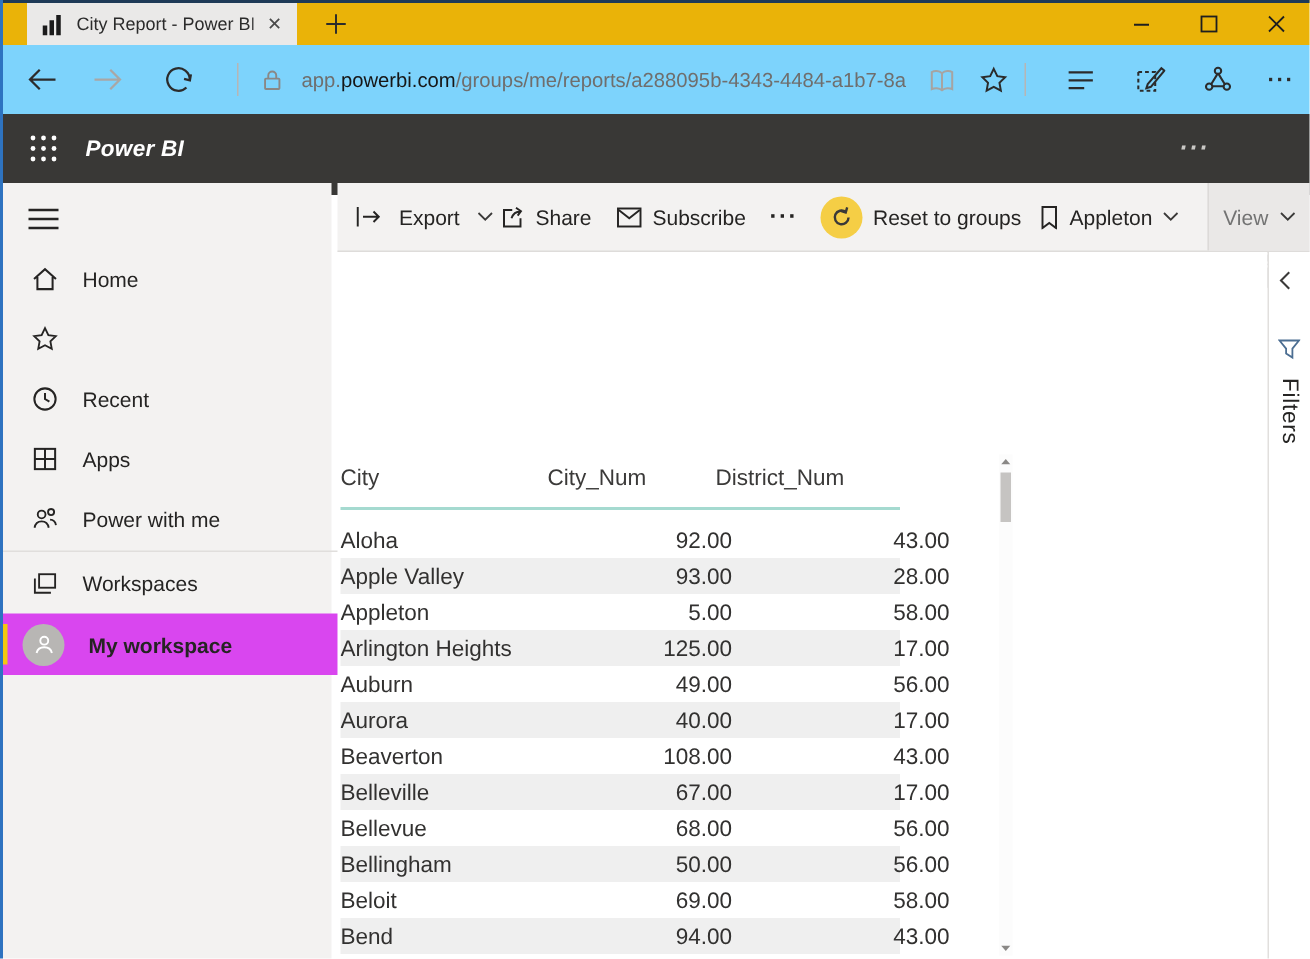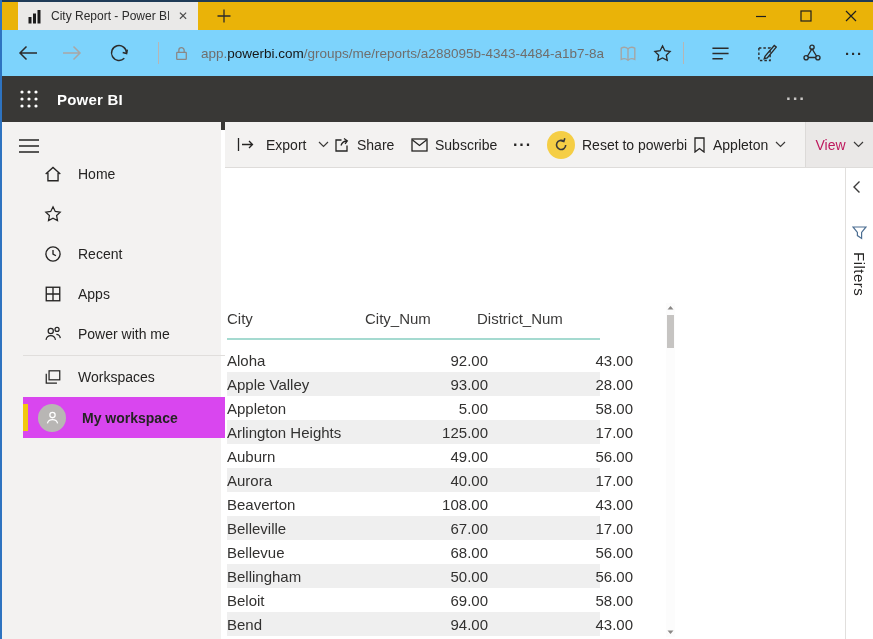--- a/index.html
+++ b/index.html
@@ -28,50 +28,50 @@
   
   .addressbar{position:absolute;left:0;top:30px;width:873px;height:46px;background:#7dd3fc;}
   .addr-item{position:absolute;top:0;height:46px;display:flex;align-items:center;justify-content:center;}
   .vdiv{position:absolute;top:12px;width:1px;height:22px;background:#b7b5b4;}
   .url{position:absolute;left:201px;top:0;height:46px;display:flex;align-items:center;
        font-size:13.5px;white-space:nowrap;}
   .url .dim{color:#6f6e6d;}
   .url .dom{color:#161616;}
 
   
-  .pbibar{position:absolute;left:0;top:76px;width:873px;height:54px;background:#393836;}
+  .pbibar{position:absolute;left:0;top:76px;width:873px;height:54px;background:#393836;font-style:italic;}
   .pbi-title{position:absolute;left:57px;top:0;height:46px;display:flex;align-items:center;
              color:#fff;font-size:15px;font-weight:700;letter-spacing:.2px;}
   .pbi-more{position:absolute;left:782px;top:0;height:46px;width:28px;display:flex;align-items:center;justify-content:center;
             color:#c9c7c5;font-size:17px;font-weight:700;letter-spacing:1px;}
   .pbi-avatar{position:absolute;left:829px;top:82px;width:34px;height:34px;border-radius:50%;
               background:#a5a3a1;display:flex;align-items:center;justify-content:center;}
 
   
   .sidebar{position:absolute;left:0;top:122px;width:221px;height:517px;background:#f3f2f1;}
   .hamburger{position:absolute;left:18px;top:13px;width:26px;height:22px;display:flex;align-items:center;}
-  .nav{position:absolute;left:0;top:32px;width:254px;margin-left:23px;}
+  .nav{position:absolute;left:0;top:44px;width:254px;}
   .nav-item{height:40px;display:flex;align-items:center;padding-left:21px;box-sizing:border-box;
             color:#252423;font-size:14px;gap:16px;position:relative;}
   .nav-item .lbl{flex:1;}
   .nav-item .chev{position:absolute;right:16px;color:#3b3a39;}
   .nav-div{height:1px;background:#e0dedc;margin:1px 0;}
   .nav-item.selected{background:#d946ef;height:41px;font-weight:700;}
   .sel-bar{position:absolute;left:0;top:7px;width:5px;height:27px;background:#F2C80F;}
   .ws-avatar{width:28px;height:28px;border-radius:50%;background:#b8b6b4;display:flex;align-items:center;justify-content:center;margin-left:-6px;}
 
   
   .toolbar{position:absolute;left:225px;top:122px;width:648px;height:45px;background:#f3f2f1;
            border-bottom:1px solid #dedcda;box-sizing:content-box;}
   .tb-item{position:absolute;top:0;height:45px;display:flex;align-items:center;gap:7px;
            color:#252423;font-size:14px;white-space:nowrap;}
   .tb-more{font-size:16px;font-weight:700;letter-spacing:1px;color:#252423;}
   .reset-circle{width:28px;height:28px;border-radius:50%;background:#f5ce45;display:flex;align-items:center;justify-content:center;}
   .view-btn{position:absolute;right:0;top:0;width:68px;height:45px;background:#eae8e7;border-left:1px solid #dcdad8;
-            display:flex;align-items:center;justify-content:center;gap:7px;color:#be185d;font-size:14px;box-sizing:border-box;}
+            display:flex;align-items:center;justify-content:center;gap:7px;color:#737373;font-size:14px;box-sizing:border-box;}
 
   
   .canvas{position:absolute;left:225px;top:168px;width:620px;height:471px;background:#fff;}
   .visual{position:absolute;left:2px;top:130px;width:373px;}
   .tbl-head,.tbl-row{display:grid;grid-template-columns:138px 105px 130px;}
   .tbl-head{height:40px;align-items:center;border-bottom:2px solid #a5dad0;
             color:#3b3a39;font-size:15px;}
   .tbl-head .h3{padding-left:7px;}
   .tbl-body{margin-top:8px;}
   .tbl-row{height:24px;align-items:center;color:#323130;font-size:15px;gap:18px;}
@@ -317,21 +317,21 @@
     <span>Subscribe</span>
   </div>
   <div class="tb-item tb-more" style="left:288px;">···</div>
   <div class="tb-item" style="left:322px;">
     <div class="reset-circle">
       <svg width="16" height="16" viewBox="0 0 16 16">
         <path d="M10.8 4.2A4.6 4.6 0 1 0 12.7 8" fill="none" stroke="#3a3938" stroke-width="1.6"></path>
         <path d="M11.8 1.2l-1 3.4-3.4-1" fill="none" stroke="#3a3938" stroke-width="1.6"></path>
       </svg>
     </div>
-    <span>Reset to powerbi</span>
+    <span>Reset to groups</span>
   </div>
   <div class="tb-item" style="left:468px;">
     <svg width="13" height="16" viewBox="0 0 13 16">
         <path d="M2 1h9v14L6.5 11.6 2 15z" fill="none" stroke="#252423" stroke-width="1.3"></path>
       </svg>
     <span>Appleton</span>
     <svg width="11" height="7" viewBox="0 0 11 7">
         <path d="M1 1l4.5 4.5L10 1" fill="none" stroke="#3b3a39" stroke-width="1.2"></path>
       </svg>
   </div>

